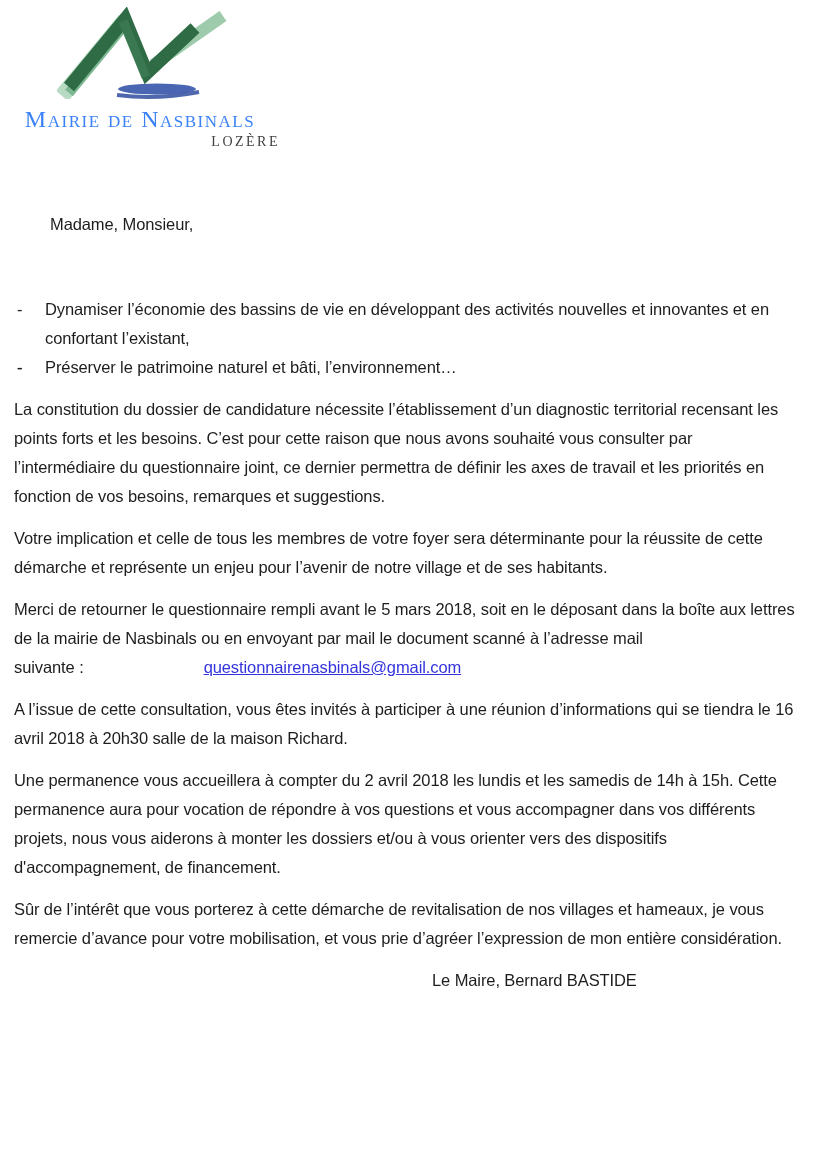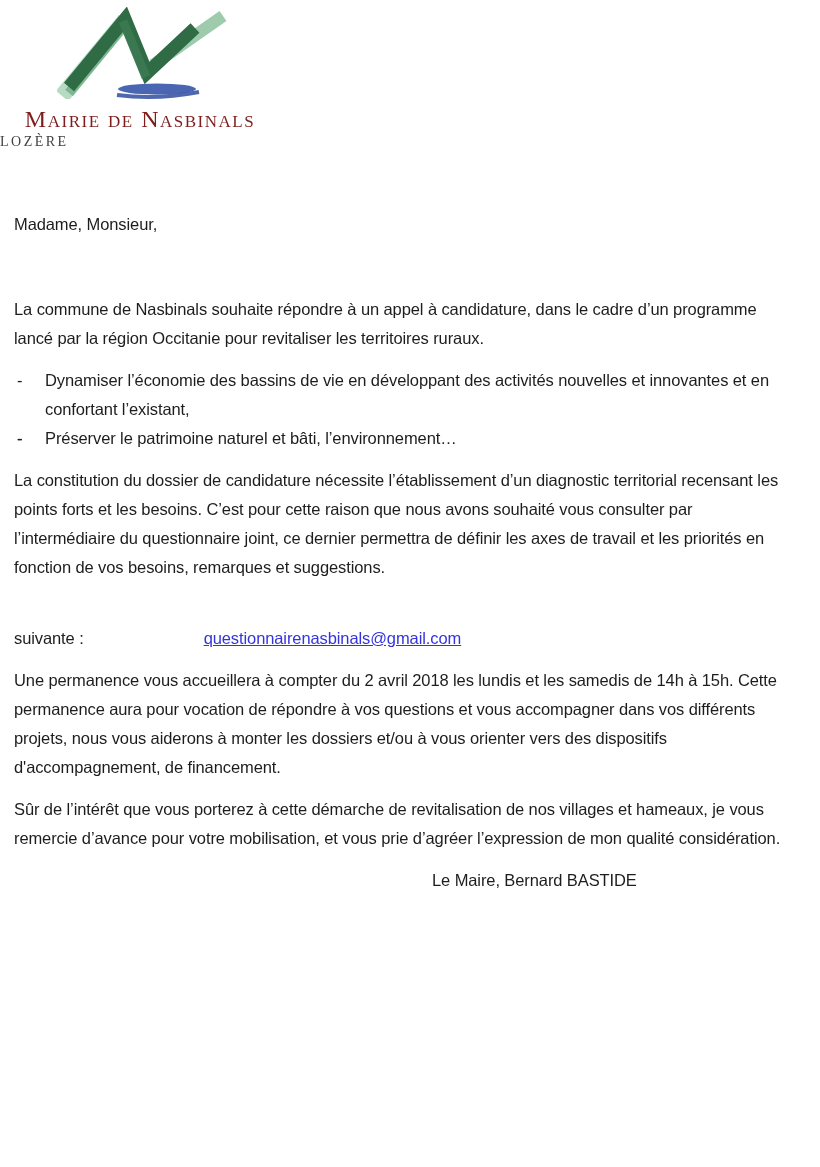--- a/index.html
+++ b/index.html
@@ -27,45 +27,46 @@
     display: block;
     margin-left: 57px;
   }
   .org-name {
     margin-top: 7px;
     text-align: center;
     font-family: "Liberation Serif", "DejaVu Serif", serif;
     font-variant: small-caps;
     font-size: 24px;
     letter-spacing: 1.5px;
-    color: #7f1d1d;
+    color: #3b82f6;
     line-height: 26px;
   }
   .department {
     margin-top: 2px;
-    text-align: left;
+    text-align: right;
     font-family: "Liberation Serif", "DejaVu Serif", serif;
     font-size: 14px;
     letter-spacing: 2.5px;
     color: #414141;
     line-height: 16px;
   }
   
   .body-text {
     padding: 0 24px 0 14px;
     margin-top: 60px;
     font-size: 16.5px;
     line-height: 29px;
     letter-spacing: -0.1px;
   }
   .body-text p {
     margin: 0 0 13px 0;
   }
   p.salutation {
     margin-bottom: 56px;
+    margin-left: 36px;
   }
   ul.dash-list {
     list-style: none;
     margin: 0 0 13px 0;
     padding: 0;
   }
   ul.dash-list li {
     position: relative;
     padding-left: 31px;
   }
@@ -106,47 +107,48 @@
       <path d="M60,88 Q100,93 142,85" stroke="#3c57a4" stroke-width="4" fill="none" opacity="0.9"></path>
     </svg>
     <div class="org-name">Mairie de Nasbinals</div>
     <div class="department">LOZÈRE</div>
   </header>
 
   <main class="body-text">
 
     <p class="salutation">Madame, Monsieur,</p>
 
-    <p>La commune de Nasbinals souhaite répondre à un appel à candidature, dans le cadre d’un programme lancé par la région Occitanie pour revitaliser les territoires ruraux.</p>
 
 
     <ul class="dash-list">
       <li>
         <span class="dash">-</span>
         <span>Dynamiser l’économie des bassins de vie en développant des activités nouvelles et innovantes et en confortant l’existant,</span>
       </li>
       <li>
         <span class="dash">-</span>
       </li>
       <li>
         <span class="dash">-</span>
         <span>Préserver le patrimoine naturel et bâti, l’environnement…</span>
       </li>
     </ul>
 
     <p>La constitution du dossier de candidature nécessite l’établissement d’un diagnostic territorial recensant les points forts et les besoins. C’est pour cette raison que nous avons souhaité vous consulter par l’intermédiaire du questionnaire joint, ce dernier permettra de définir les axes de travail et les priorités en fonction de vos besoins, remarques et suggestions.</p>
 
+    <p>Votre implication et celle de tous les membres de votre foyer sera déterminante pour la réussite de cette démarche et représente un enjeu pour l’avenir de notre village et de ses habitants.</p>
 
     <p>
-      <br>
+      <span>Merci de retourner le questionnaire rempli avant le 5 mars 2018, soit en le déposant dans la boîte aux lettres de la mairie de Nasbinals ou en envoyant par mail le document scanné à l’adresse mail</span><br>
       <span>suivante :</span><span class="tab-gap"></span><a class="email-link" href="#">questionnairenasbinals@gmail.com</a>
     </p>
 
+    <p>A l’issue de cette consultation, vous êtes invités à participer à une réunion d’informations qui se tiendra le 16 avril 2018 à 20h30 salle de la maison Richard.</p>
 
     <p>Une permanence vous accueillera à compter du 2 avril 2018 les lundis et les samedis de 14h à 15h. Cette permanence aura pour vocation de répondre à vos questions et vous accompagner dans vos différents projets, nous vous aiderons à monter les dossiers et/ou à vous orienter vers des dispositifs d'accompagnement, de financement.</p>
 
-    <p>Sûr de l’intérêt que vous porterez à cette démarche de revitalisation de nos villages et hameaux, je vous remercie d’avance pour votre mobilisation, et vous prie d’agréer l’expression de mon qualité considération.</p>
+    <p>Sûr de l’intérêt que vous porterez à cette démarche de revitalisation de nos villages et hameaux, je vous remercie d’avance pour votre mobilisation, et vous prie d’agréer l’expression de mon entière considération.</p>
 
     <p class="signature">Le Maire, Bernard BASTIDE</p>
 
   </main>
 
 </div>
 
 </body></html>

